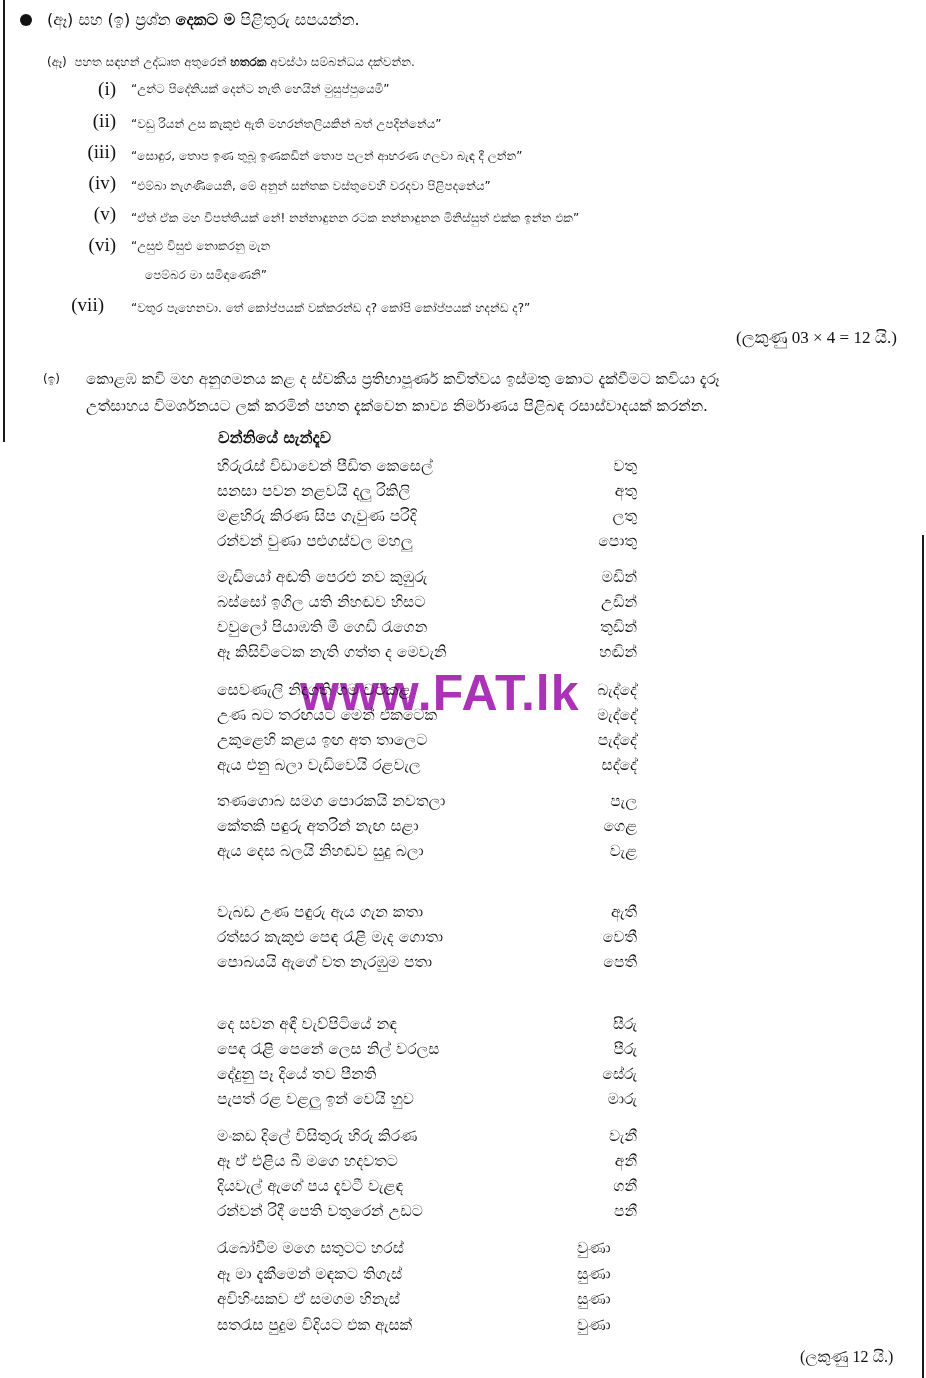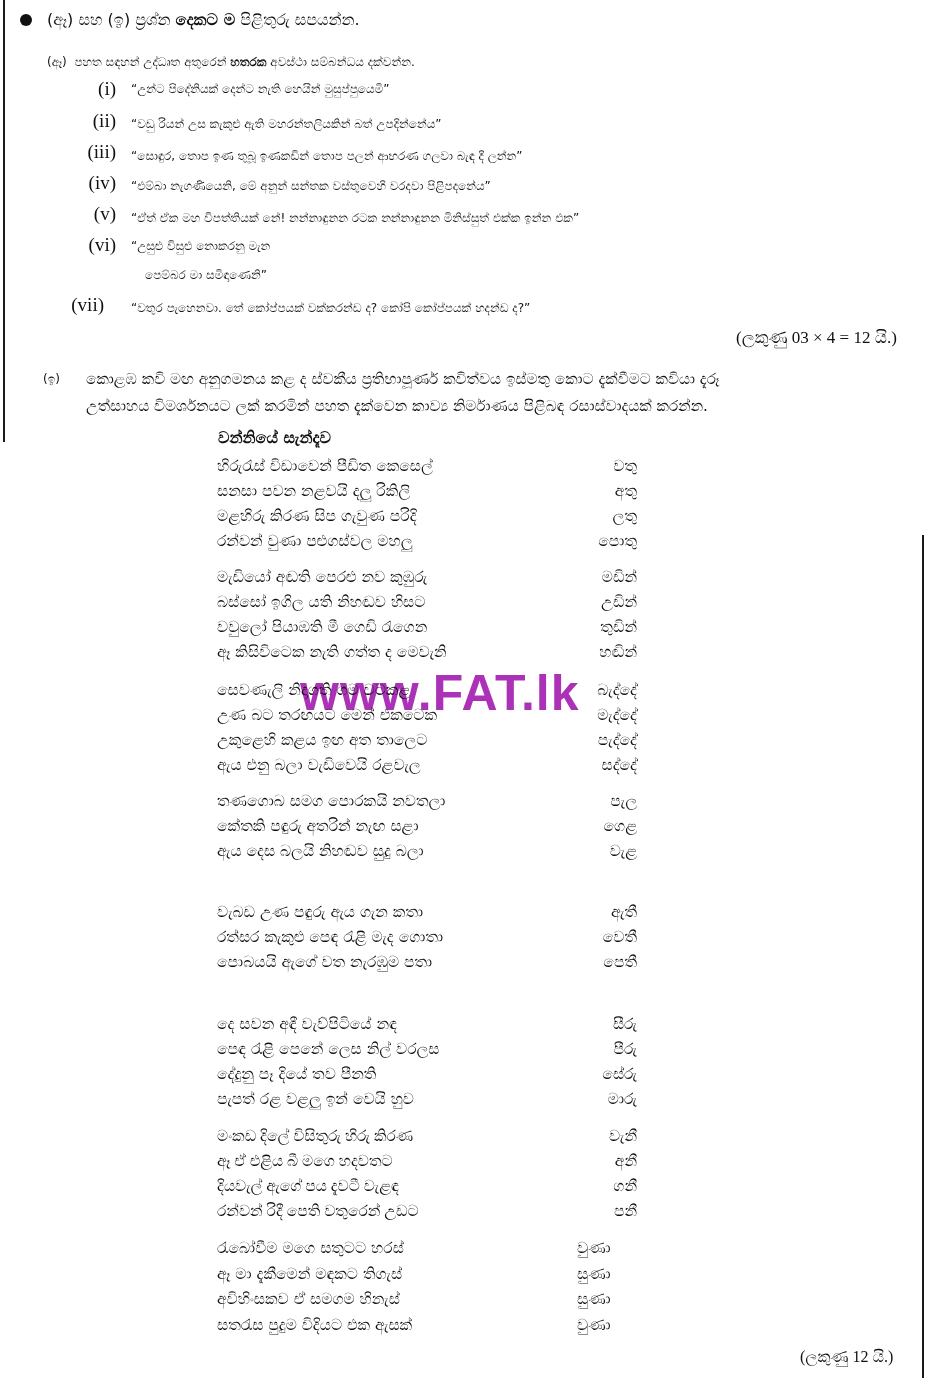--- a/index.html
+++ b/index.html
@@ -185,21 +185,21 @@
     <div class="row">
         <span class="l">දේදුනු පෑ දියේ තව පීනති</span>
         <span class="r">සේරු</span>
       </div>
     <div class="row">
         <span class="l">පැපත් රළ වළලු ඉන් වෙයි හුව</span>
         <span class="r">මාරු</span>
       </div>
   </div>
 
-  <div class="verse" style="top:1125px;font-family:Liberation Serif, serif;">
+  <div class="verse" style="top:1125px;">
     <div class="row">
         <span class="l">මංකඩ දිලේ විසිතුරු හිරු කිරණ</span>
         <span class="r">වැනී</span>
       </div>
     <div class="row">
         <span class="l">ඈ ඒ එළිය බී මගෙ හදවතට</span>
         <span class="r">අනී</span>
       </div>
     <div class="row">
         <span class="l">දියවැල් ඇගේ පය දැවටී වැළඳ</span>

